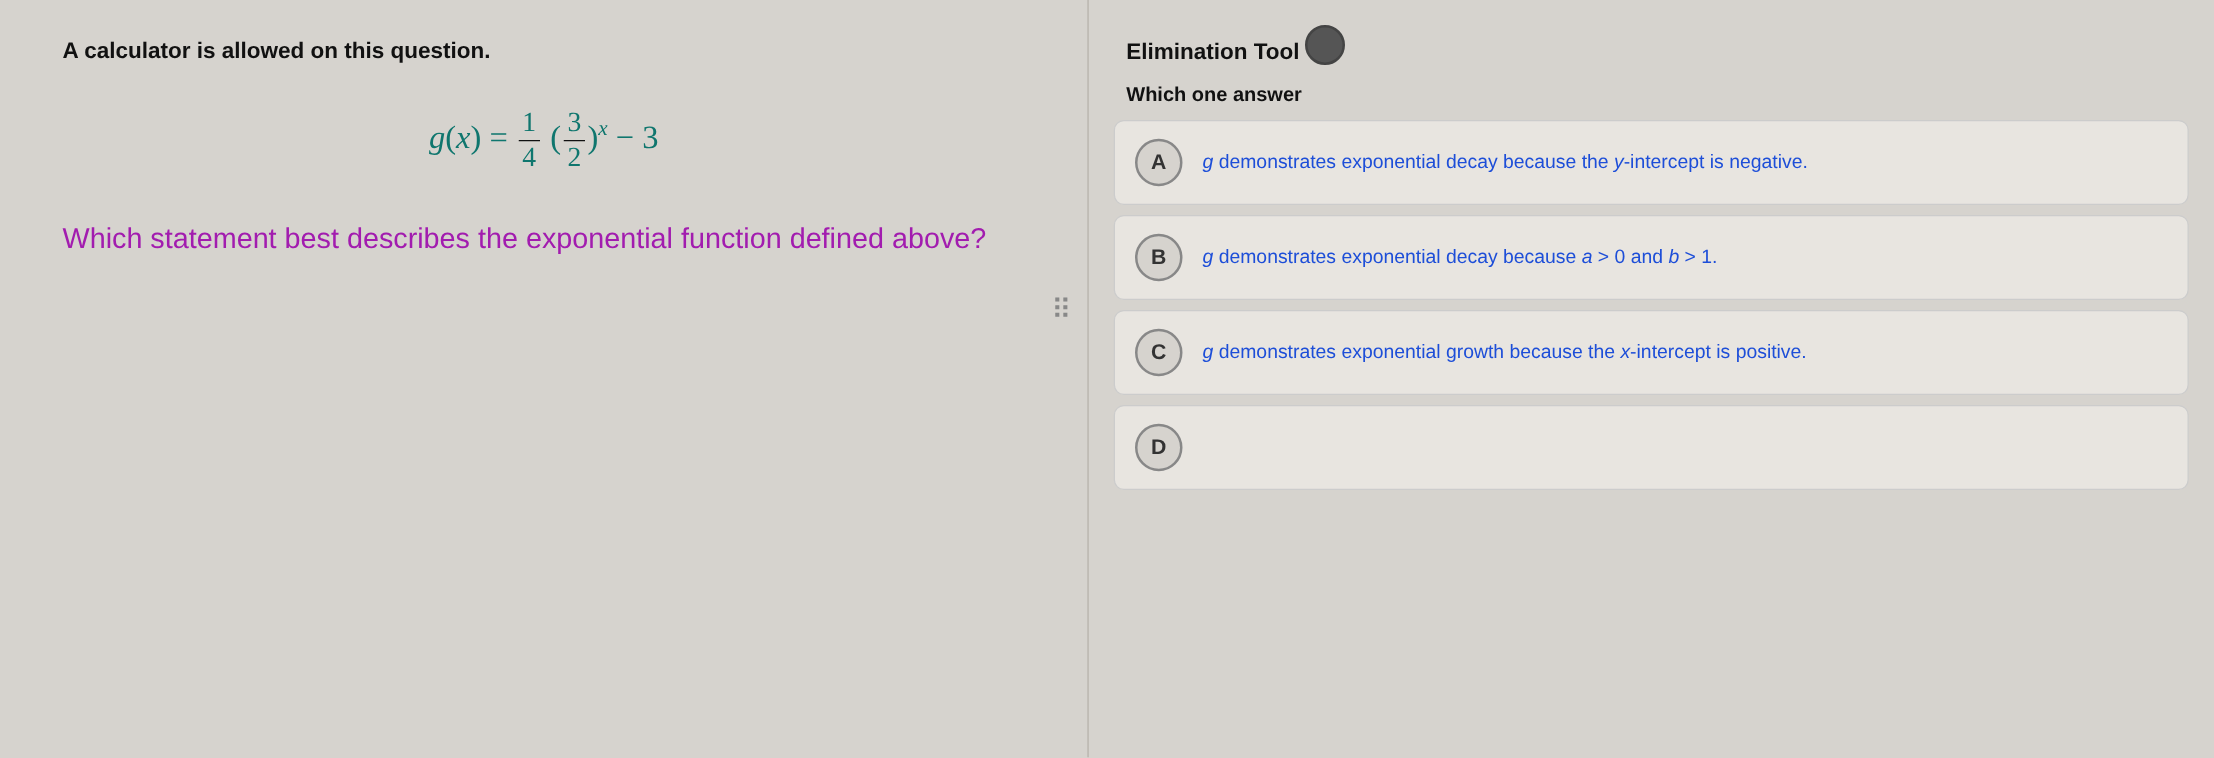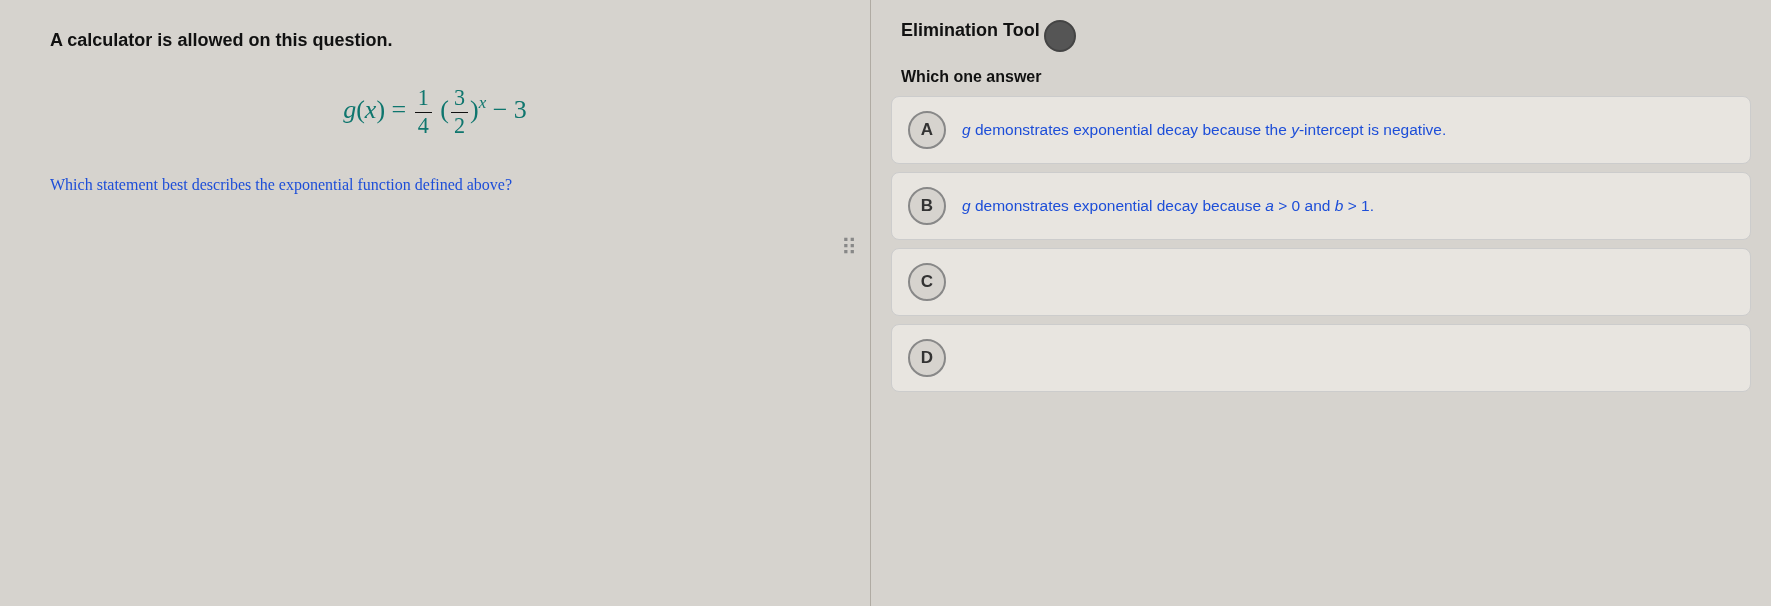--- a/index.html
+++ b/index.html
@@ -39,44 +39,44 @@
       padding: 10px 0;
     }
 
     .formula {
       font-size: 26px;
       color: #0f766e;
       font-family: 'Times New Roman', serif;
     }
 
     .question-text {
-      font-size: 16px;
-      color: #1d4ed8;
-      font-family: Liberation Serif, serif;
+      font-size: 23px;
+      color: #a21caf;
+      font-family: Liberation Sans, sans-serif;
       line-height: 1.5;
     }
 
     .divider-vertical {
       width: 1px;
       height: 606px;
       background-color: #b0aba3;
       flex-shrink: 0;
     }
 
     .right-panel {
       flex: 1;
       background-color: #d6d3ce;
       padding: 20px 0 0 0;
       display: flex;
       flex-direction: column;
     }
 
     .elimination-header {
       display: flex;
-      align-items: flex-start;
+      align-items: flex-end;
       gap: 4px;
       padding: 0 30px 16px 30px;
     }
 
     .elimination-title {
       font-size: 18px;
       font-weight: bold;
       color: #111;
       font-family: Arial, sans-serif;
     }
@@ -223,19 +223,22 @@
 
     <div class="answer-option">
       <div class="answer-letter-circle">B</div>
       <div class="answer-text">
         <em>g</em> demonstrates exponential decay because <em>a</em> &gt; 0 and <em>b</em> &gt; 1.
       </div>
     </div>
 
     <div class="answer-option">
       <div class="answer-letter-circle">C</div>
+      <div class="answer-text">
+        <em>g</em> demonstrates exponential growth because the <em>x</em>-intercept is positive.
+      </div>
     </div>
 
     <div class="answer-option">
       <div class="answer-letter-circle">D</div>
     </div>
   </div>
 </div>
 
 </body></html>

